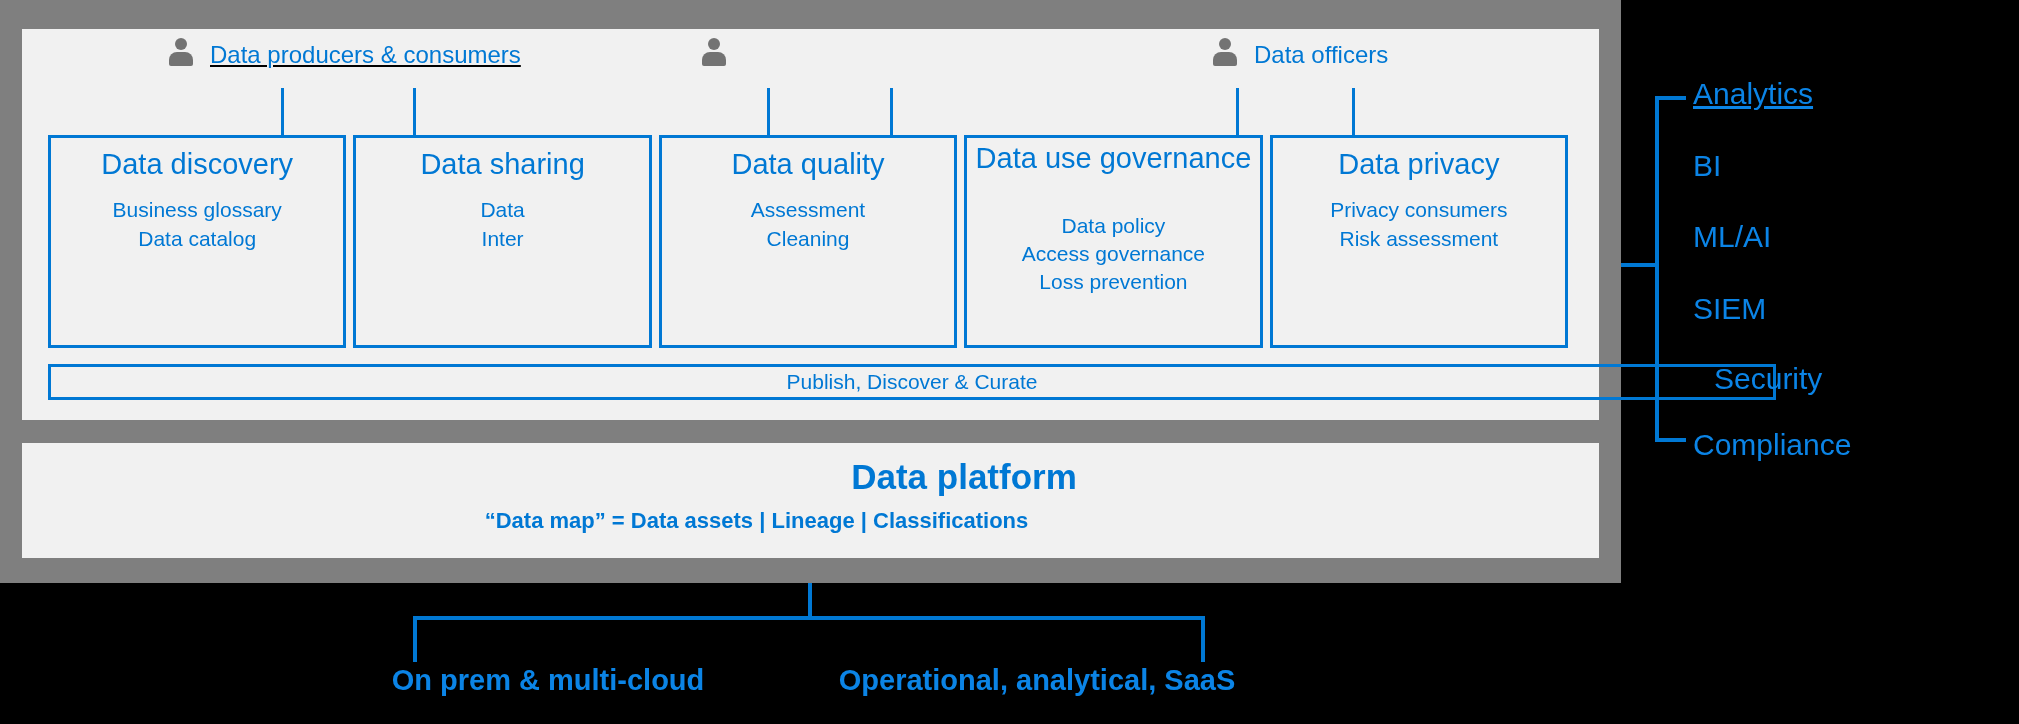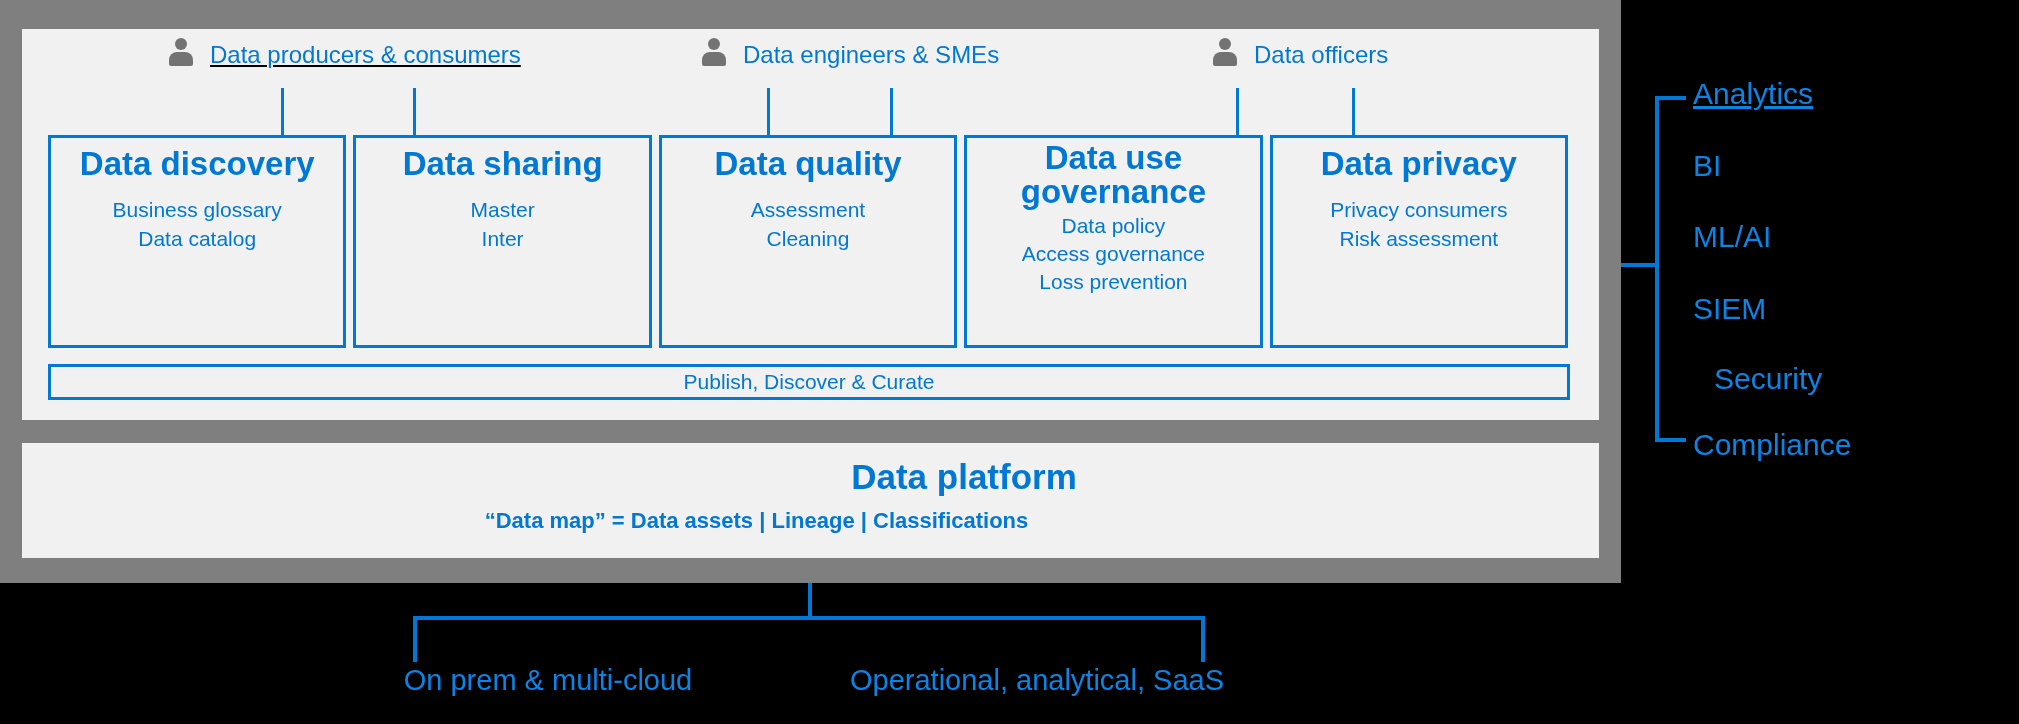--- a/index.html
+++ b/index.html
@@ -20,38 +20,38 @@
   .person{position:relative;width:32px;height:30px;margin-right:13px;margin-top:-2px;}
   .p-head{position:absolute;left:10px;top:0;width:12px;height:12px;border-radius:50%;background:#737373;}
   .p-body{position:absolute;left:4px;top:14px;width:24px;height:14px;border-radius:8px 8px 2px 2px;background:#737373;}
 
   
   .vline,.hline{position:absolute;background:#0078d4;}
 
   
   #box-row{position:absolute;left:48px;top:135px;width:1520px;height:213px;display:flex;gap:7px;}
   .cap-box{position:relative;flex:1;border:3px solid #0078d4;box-sizing:border-box;background:transparent;}
-  .cap-title{margin-top:9px;text-align:center;color:#0078d4;font-size:33px;line-height:34px;font-weight:bold;}
+  .cap-title{margin-top:9px;text-align:center;color:#0078d4;font-size:29px;line-height:34px;font-weight:normal;}
   .cap-box.tall-title .cap-title{margin-top:3px;}
   .cap-items{position:absolute;left:0;right:0;top:57px;text-align:center;color:#0078d4;font-size:21px;line-height:29px;}
   .cap-box.tall-title .cap-items{top:74px;line-height:28px;}
 
   
-  #publish-bar{position:absolute;left:48px;top:364px;width:1522px;height:36px;border:3px solid #0078d4;
+  #publish-bar{position:absolute;left:48px;top:364px;width:1728px;height:36px;border:3px solid #0078d4;
     box-sizing:border-box;display:flex;align-items:center;justify-content:center;
     color:#0078d4;font-size:21px;}
 
   
   #platform-title{position:absolute;left:22px;top:456px;width:1884px;text-align:center;
     color:#0078d4;font-size:35px;font-weight:bold;line-height:42px;}
   #platform-subtitle{position:absolute;left:22px;top:508px;width:1469px;text-align:center;
     color:#0078d4;font-size:22px;font-weight:bold;}
 
   
-  .bottom-label{position:absolute;top:664px;color:#0b84e6;font-size:29px;font-weight:normal;text-align:center;white-space:nowrap;}
+  .bottom-label{position:absolute;top:664px;color:#0b84e6;font-size:29px;font-weight:bold;text-align:center;white-space:nowrap;}
 
   
   .rail-label{position:absolute;left:1693px;color:#0b84e6;font-size:30px;line-height:36px;white-space:nowrap;}
 </style>
 </head>
 <body>
 
 <div id="stage">
 
   <div class="frame"></div>
@@ -63,21 +63,20 @@
         <span class="p-head"></span>
         <span class="p-body"></span>
       </span>
     <span class="persona-label">Data producers &amp; consumers</span>
   </div>
   <div class="persona" style="left:698px;top:40px;">
     <span class="person">
         <span class="p-head"></span>
         <span class="p-body"></span>
       </span>
-    <span class="persona-label">Data engineers &amp; SMEs</span>
   </div>
   <div class="persona" style="left:1209px;top:40px;">
     <span class="person">
         <span class="p-head"></span>
         <span class="p-body"></span>
       </span>
     <span class="persona-label">Data officers</span>
   </div>
 
   <div class="vline" style="left:281px;top:88px;width:3px;height:47px;"></div>
@@ -91,21 +90,21 @@
     <div class="cap-box">
       <div class="cap-title">Data discovery</div>
       <div class="cap-items">
         <div>Business glossary</div>
         <div>Data catalog</div>
       </div>
     </div>
     <div class="cap-box">
       <div class="cap-title">Data sharing</div>
       <div class="cap-items">
-        <div>Master</div>
+        <div>Data</div>
         <div>Inter</div>
       </div>
     </div>
     <div class="cap-box">
       <div class="cap-title">Data quality</div>
       <div class="cap-items">
         <div>Assessment</div>
         <div>Cleaning</div>
       </div>
     </div>

